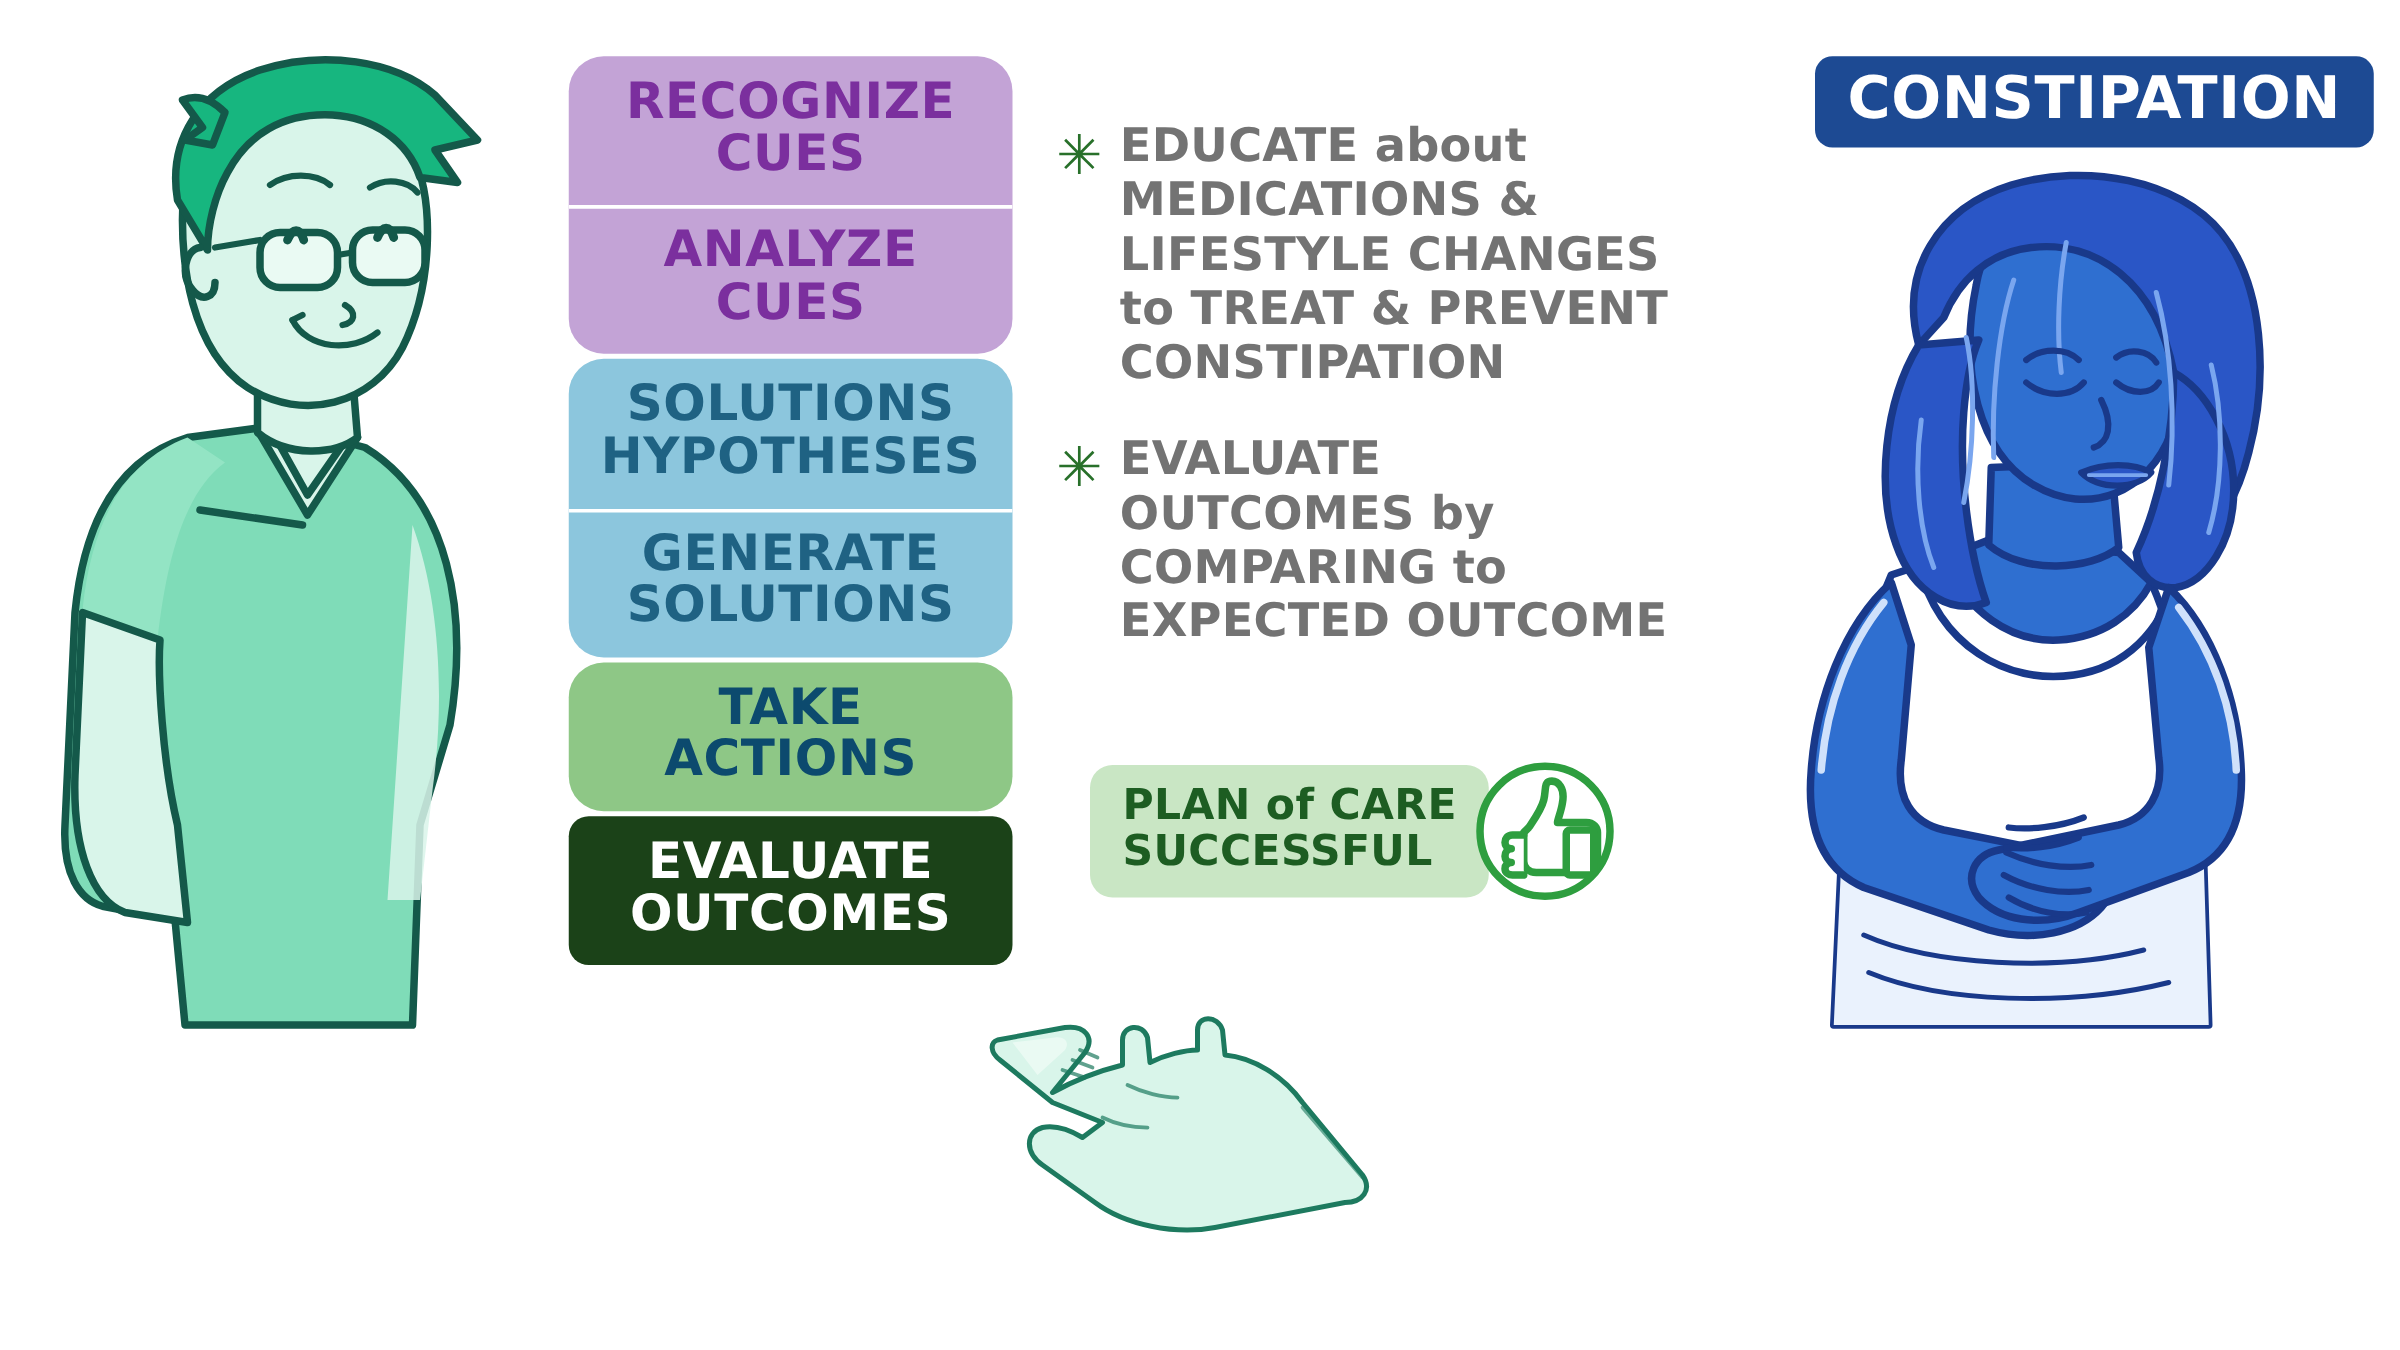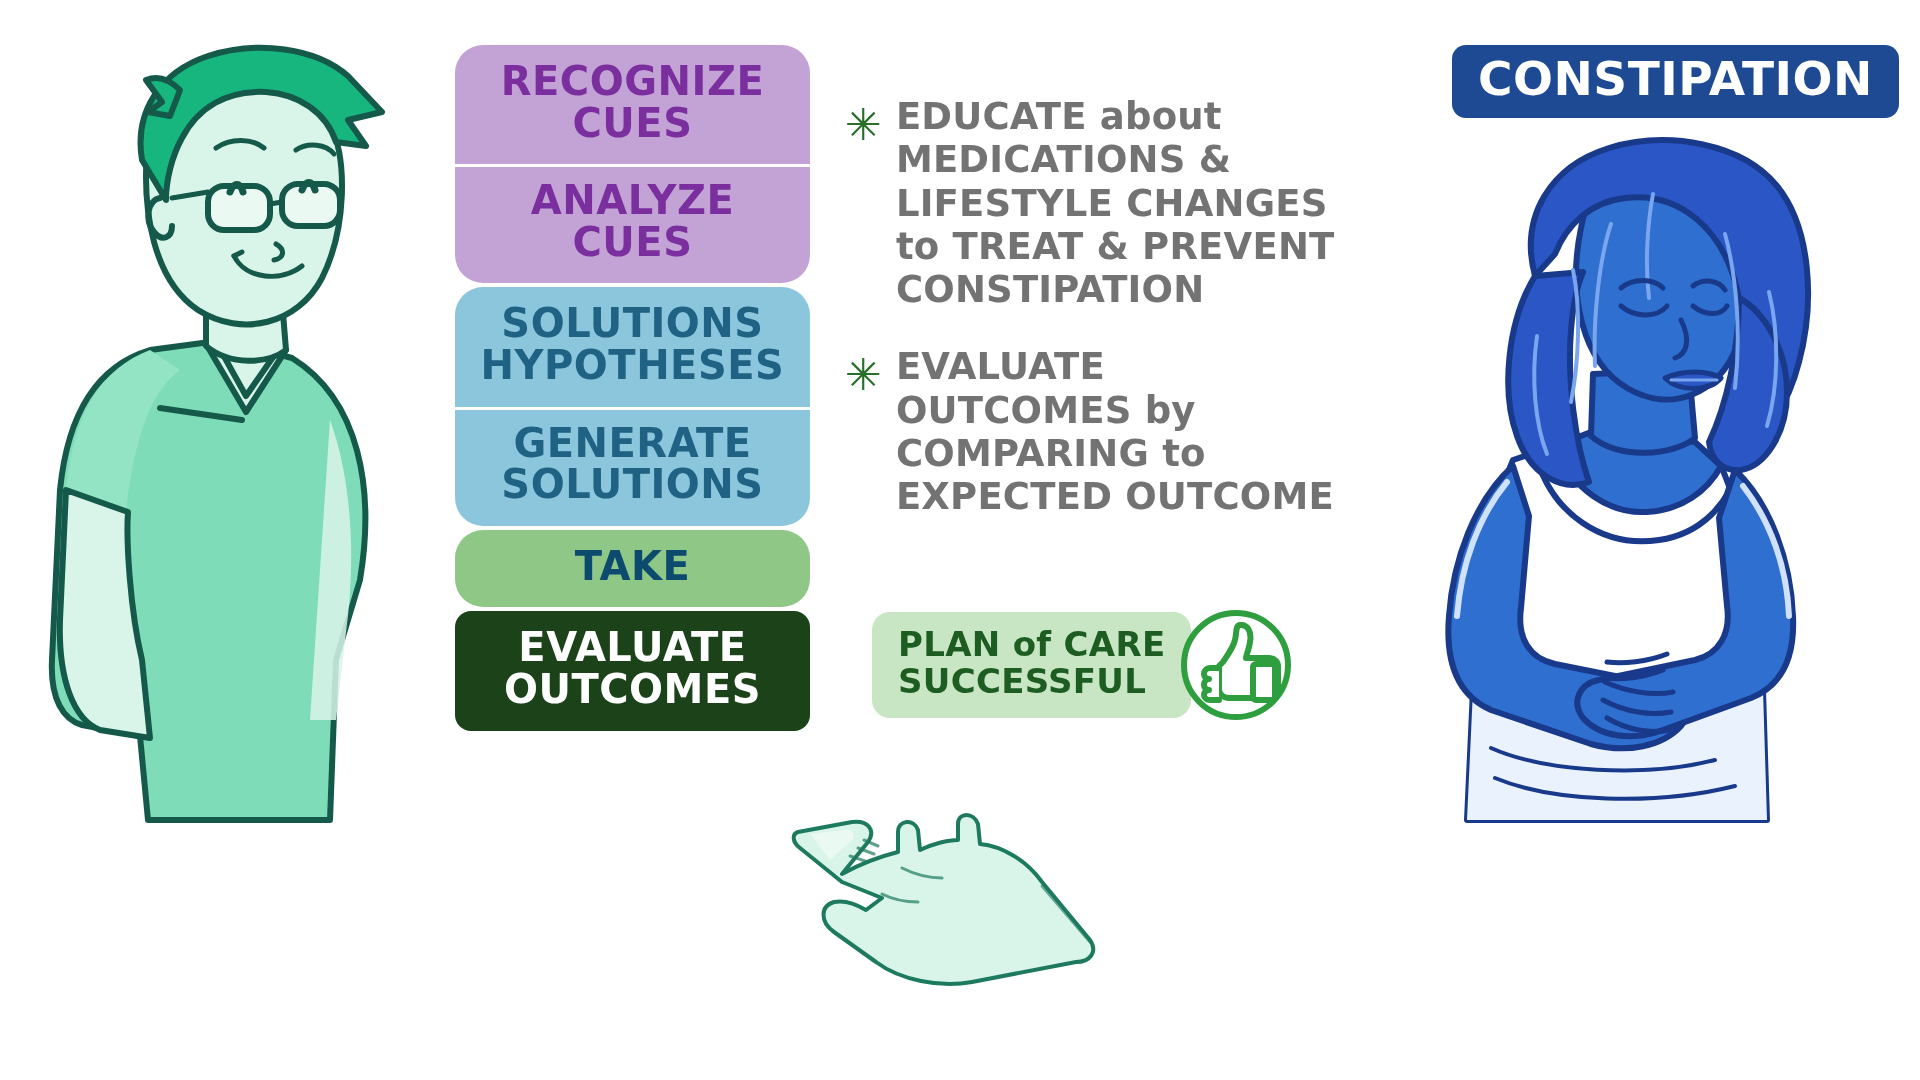--- a/index.html
+++ b/index.html
@@ -238,20 +238,21 @@
       </div>
       <div class="step-box">
         <span>GENERATE</span>
         <span class="l2">SOLUTIONS</span>
       </div>
     </div>
 
     <div class="step-group grp-green">
       <div class="step-box">
         <span>TAKE</span>
+        <span class="l2">ACTIONS</span>
       </div>
     </div>
 
     <div class="step-group grp-dark">
       <div class="step-box">
         <span>EVALUATE</span>
         <span class="l2">OUTCOMES</span>
       </div>
     </div>
 

